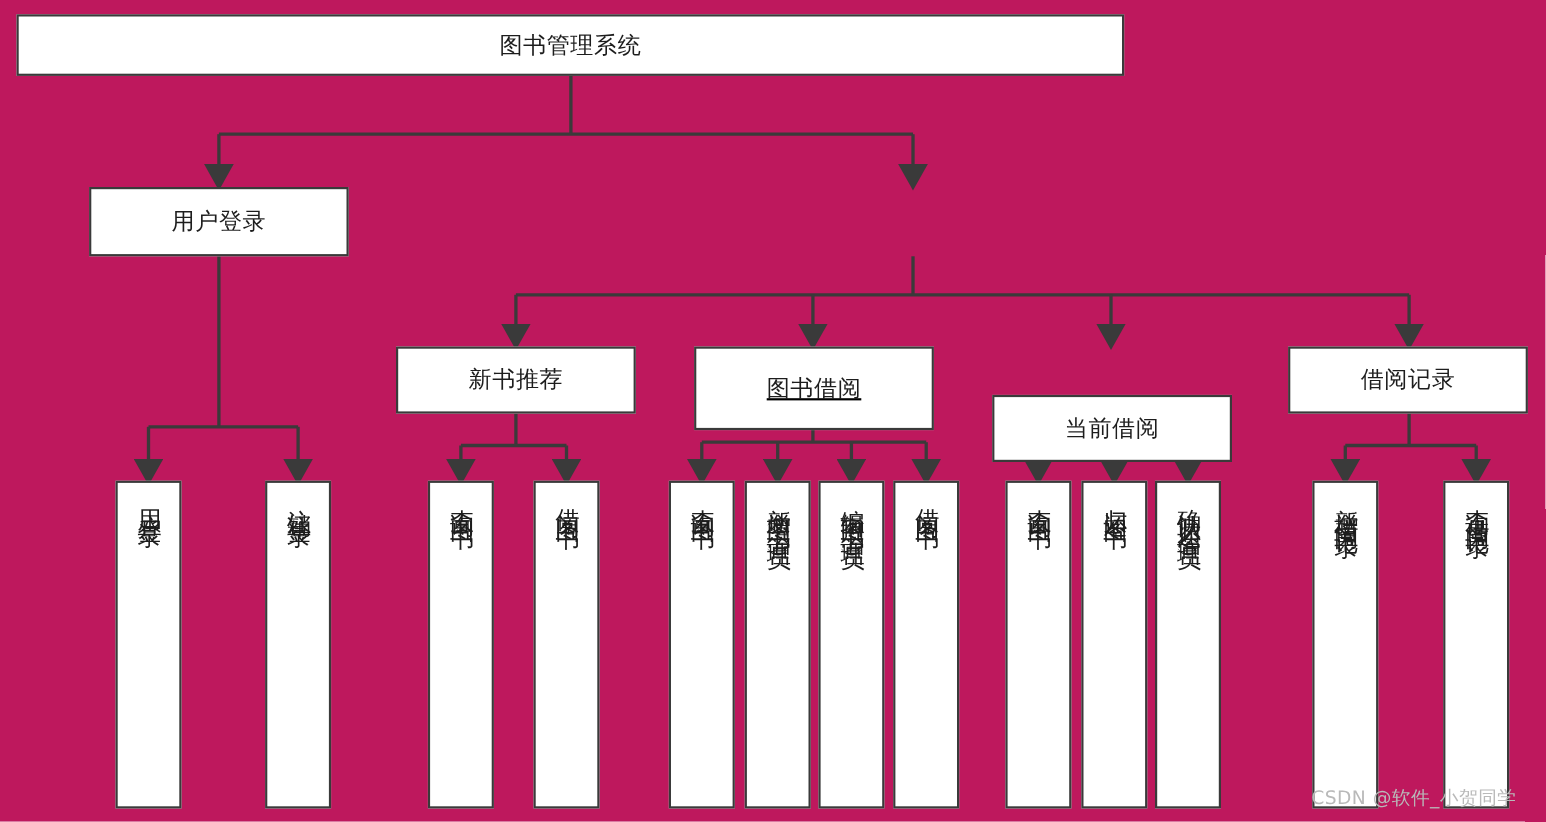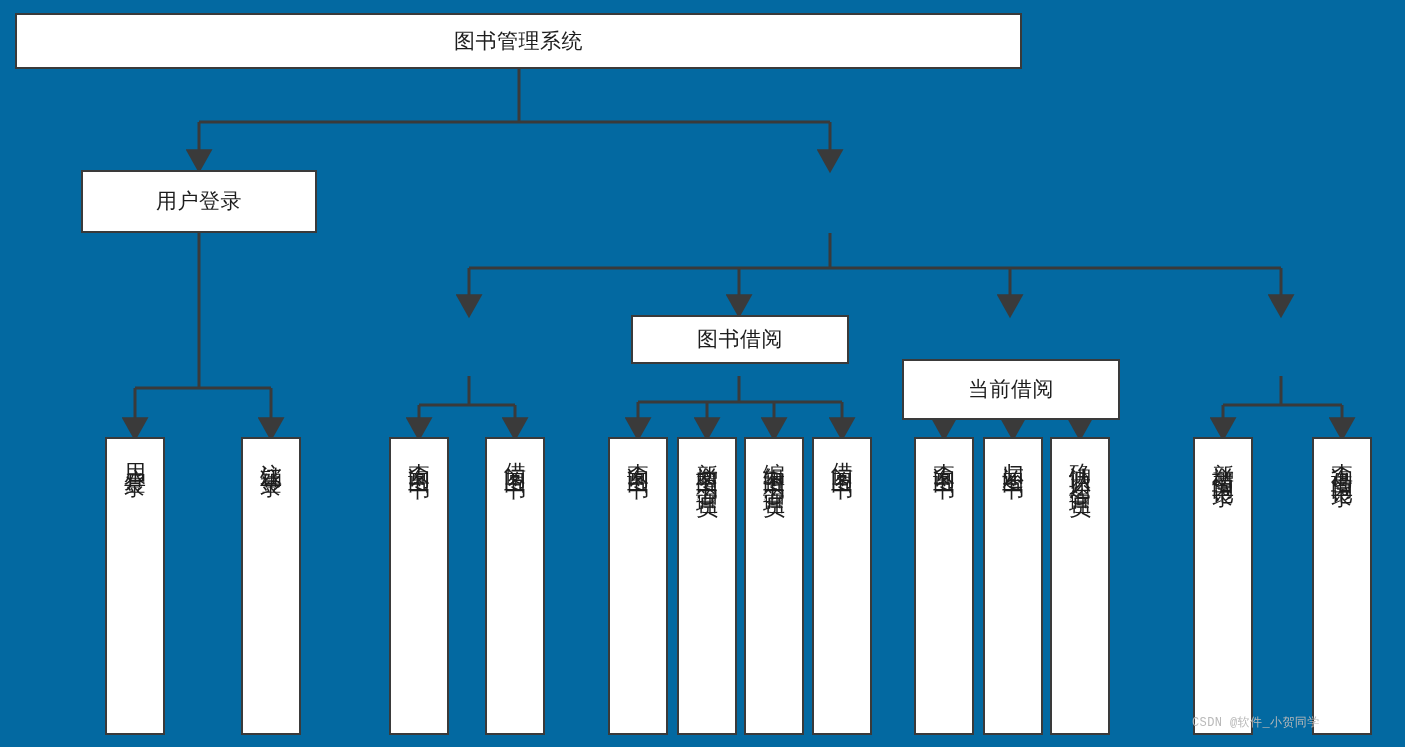--- a/index.html
+++ b/index.html
@@ -8,21 +8,21 @@
     padding: 0;
     background: #ffffff;
   }
   body {
     font-family: "DejaVu Sans", "Liberation Sans", sans-serif;
   }
   #diagram-root {
     position: relative;
     width: 1405px;
     height: 747px;
-    background: #0369a1;
+    background: #be185d;
     overflow: hidden;
   }
   svg.connector-layer {
     position: absolute;
     left: 0;
     top: 0;
     width: 1405px;
     height: 747px;
     pointer-events: none;
   }
@@ -55,25 +55,24 @@
   .node.vertical .node-label {
     writing-mode: vertical-rl;
     text-orientation: upright;
     font-size: 22px;
     letter-spacing: 5px;
     line-height: 1;
   }
   .watermark {
     position: absolute;
     color: #b9b9b9;
-    font-size: 12px;
+    font-size: 17px;
     white-space: nowrap;
     z-index: 5;
     letter-spacing: 0.4px;
-    font-family: Liberation Mono, monospace;
   }
 </style>
 </head>
 <body>
 
 <div id="diagram-root">
 
   <svg class="connector-layer" viewBox="0 0 1405 747">
     <defs>
       <marker id="arrowhead" markerWidth="9" markerHeight="9" refX="3.6" refY="4.5" orient="auto" markerUnits="strokeWidth">
@@ -128,25 +127,31 @@
   </svg>
 
   <div class="node horizontal" style="left:15px; top:13px; width:1007px; height:56px;">
     <span class="node-label">图书管理系统</span>
   </div>
 
   <div class="node horizontal" style="left:81px; top:170px; width:236px; height:63px;">
     <span class="node-label">用户登录</span>
   </div>
 
-  <div class="node horizontal" style="left:631px; top:315px; width:218px; height:49px;">
+  <div class="node horizontal" style="left:360px; top:315px; width:218px; height:61px;">
+    <span class="node-label">新书推荐</span>
+  </div>
+  <div class="node horizontal" style="left:631px; top:315px; width:218px; height:76px;text-decoration:underline;">
     <span class="node-label">图书借阅</span>
   </div>
   <div class="node horizontal" style="left:902px; top:315px; width:218px; height:61px;margin-top:44px;">
     <span class="node-label">当前借阅</span>
+  </div>
+  <div class="node horizontal" style="left:1171px; top:315px; width:218px; height:61px;">
+    <span class="node-label">借阅记录</span>
   </div>
 
   <div class="node vertical" style="left:105px; top:437px; width:60px; height:298px;">
     <span class="node-label">用户登录</span>
   </div>
   <div class="node vertical" style="left:241px; top:437px; width:60px; height:298px;">
     <span class="node-label">注销登录</span>
   </div>
 
   <div class="node vertical" style="left:389px; top:437px; width:60px; height:298px;">

